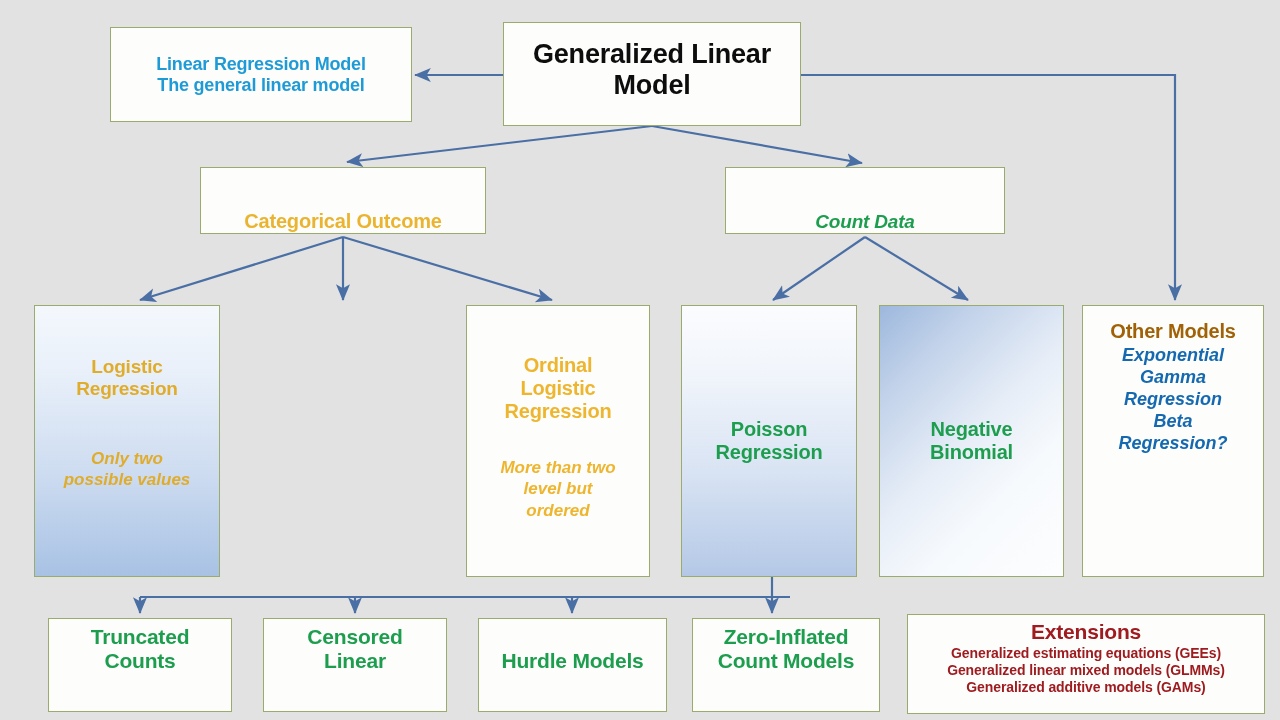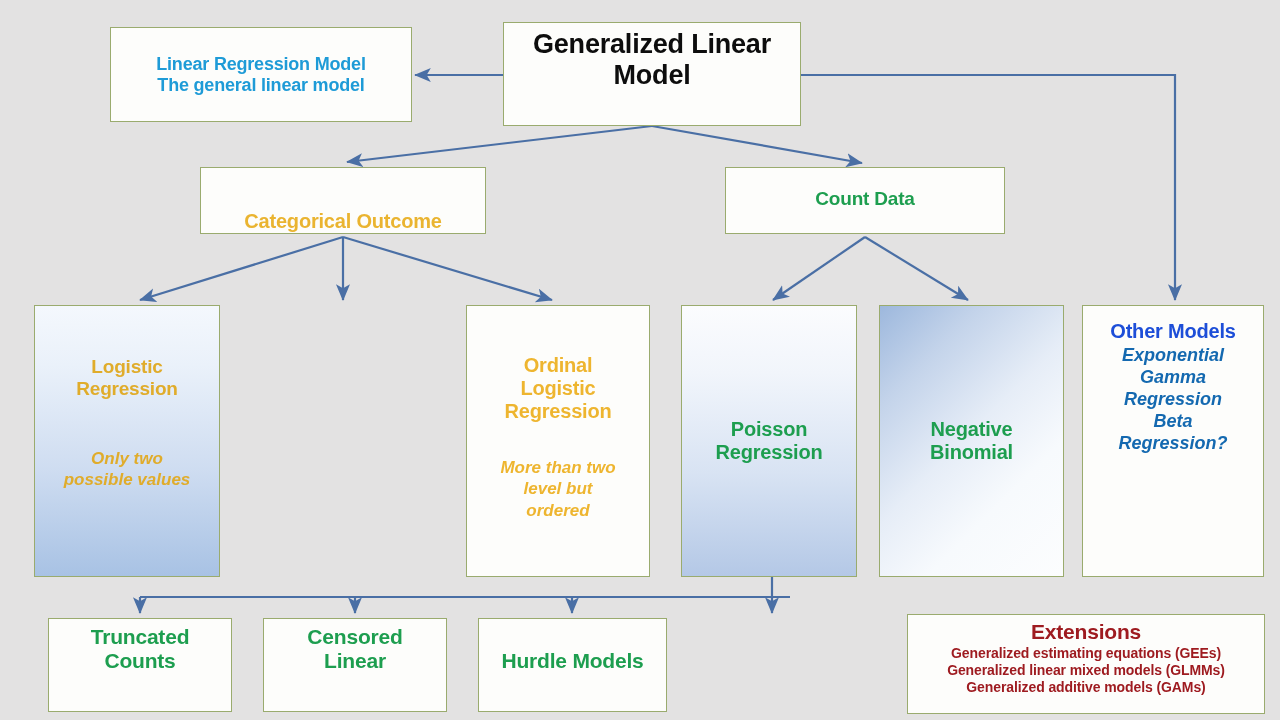--- a/index.html
+++ b/index.html
@@ -43,30 +43,30 @@
     font-weight: bold;
     font-style: italic;
     line-height: 1.25;
   }
   .t-list {
     font-weight: bold;
     line-height: 1.22;
   }
 
   
-  #node-glm       { left:503px; top:22px;  width:298px; height:104px; justify-content:flex-start; padding-top:6px; }
+  #node-glm       { left:503px; top:22px;  width:298px; height:104px; justify-content:flex-start; padding-top:16px; }
   #node-glm .t-title { font-size:27px; color:#0d0d0d; }
 
   #node-lrm       { left:110px; top:27px;  width:302px; height:95px; justify-content:center; }
   #node-lrm .t-title { font-size:18px; color:#1e9bd7; }
 
   #node-catout    { left:200px; top:167px; width:286px; height:67px; justify-content:flex-end; padding-top:9px; }
   #node-catout .t-title { font-size:20px; color:#eab430; }
 
-  #node-countdata { left:725px; top:167px; width:280px; height:67px; justify-content:flex-start; padding-top:20px; }
+  #node-countdata { left:725px; top:167px; width:280px; height:67px; justify-content:flex-end; padding-top:10px;font-style:italic; }
   #node-countdata .t-title { font-size:19px; color:#1d9e4f; }
 
   #node-logistic  { left:34px;  top:305px; width:186px; height:272px;
                     background: linear-gradient(to bottom, #f4f8fd 0%, #eaf1fa 22%, #cfddf1 60%, #a8c2e4 100%); }
   #node-logistic .t-title { font-size:19px; color:#e0ac2b; margin-top:50px; }
   #node-logistic .t-sub   { font-size:17px; color:#e0ac2b; margin-top:48px; }
 
   #node-multinom  { left:250px; top:305px; width:186px; height:272px; }
   #node-multinom .t-title { font-size:20px; color:#eeb52f; margin-top:46px; }
   #node-multinom .t-sub   { font-size:17px; color:#eeb52f; margin-top:42px; }
@@ -79,21 +79,21 @@
                     background: linear-gradient(to bottom, #fbfcfe 0%, #f1f5fb 25%, #d8e3f3 62%, #b4c8e6 100%);
                     justify-content:center; }
   #node-poisson .t-title { font-size:20px; color:#1d9e4f; }
 
   #node-negbin    { left:879px; top:305px; width:185px; height:272px;
                     background: linear-gradient(135deg, #9db8dd 0%, #c3d3ea 22%, #e6edf7 48%, #f7fafd 70%, #fcfdfe 100%);
                     justify-content:center; }
   #node-negbin .t-title { font-size:20px; color:#1d9e4f; }
 
   #node-other     { left:1082px; top:305px; width:182px; height:272px; justify-content:flex-start; padding-top:14px; }
-  #node-other .t-title { font-size:20px; color:#1d4ed8; }
+  #node-other .t-title { font-size:20px; color:#a16207; }
   #node-other .t-list  { font-size:18px; color:#1469b0; margin-top:2px;font-style:italic; }
 
   #node-trunc     { left:48px;  top:618px; width:184px; height:94px; justify-content:flex-start; padding-top:6px; }
   #node-cens      { left:263px; top:618px; width:184px; height:94px; justify-content:flex-start; padding-top:6px; }
   #node-hurdle    { left:478px; top:618px; width:189px; height:94px; justify-content:flex-start; padding-top:30px; }
   #node-zinf      { left:692px; top:618px; width:188px; height:94px; justify-content:flex-start; padding-top:6px; }
   #node-trunc .t-title, #node-cens .t-title,
   #node-hurdle .t-title, #node-zinf .t-title { font-size:21px; color:#1d9e4f; }
 
   #node-ext       { left:907px; top:614px; width:358px; height:100px; justify-content:flex-start; padding-top:5px; }
@@ -199,20 +199,24 @@
 
   <div class="node" id="node-cens">
     <div class="t-title" style="white-space:pre-line;">Censored
 Linear</div>
   </div>
 
   <div class="node" id="node-hurdle">
     <div class="t-title" style="white-space:pre-line;">Hurdle Models</div>
   </div>
 
+  <div class="node" id="node-zinf">
+    <div class="t-title" style="white-space:pre-line;">Zero-Inflated
+Count Models</div>
+  </div>
 
   <div class="node" id="node-ext">
     <div class="t-title">Extensions</div>
     <div class="t-list" style="white-space:pre-line;">Generalized estimating equations (GEEs)
 Generalized linear mixed models (GLMMs)
 Generalized additive models (GAMs)</div>
   </div>
 
 </div>
 

